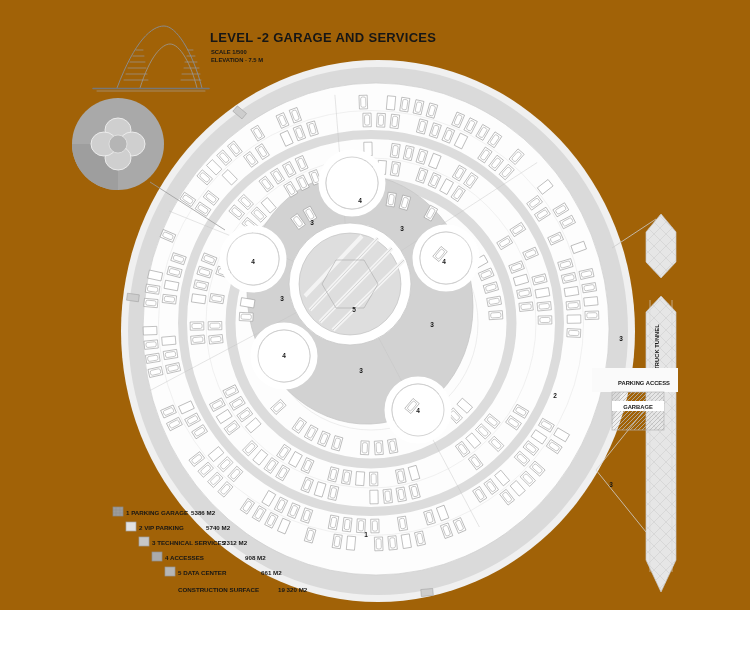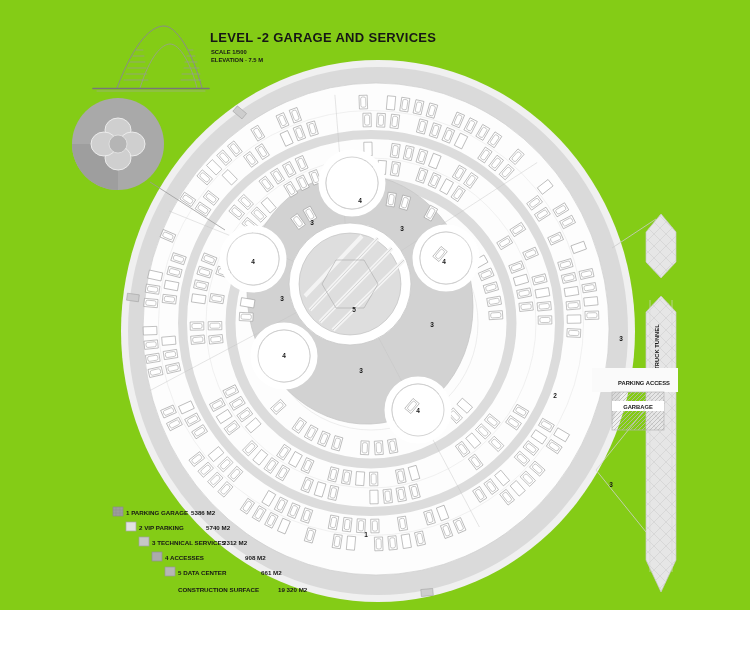--- a/index.html
+++ b/index.html
@@ -1,16 +1,16 @@
 <!DOCTYPE html>
 <html><head>
 <meta charset="utf-8">
 <style>
   html,body{margin:0;padding:0;background:#ffffff;}
-  .page{position:relative;width:750px;height:610px;background:#84cc16;overflow:hidden;
+  .page{position:relative;width:750px;height:610px;background:#a16207;overflow:hidden;
         font-family:"Liberation Sans", sans-serif;}
   svg text{font-family:"Liberation Sans", sans-serif;fill:#161616;}
   .title-txt{font-size:13px;font-weight:bold;letter-spacing:.3px;}
   .sub-txt{font-size:5.8px;font-weight:bold;}
   .num-lbl{font-size:6.5px;font-weight:bold;text-anchor:middle;}
   .legend-txt{font-size:6.2px;font-weight:bold;}
   .side-txt{font-size:5.8px;font-weight:bold;}
 </style>
 </head>
 <body>

